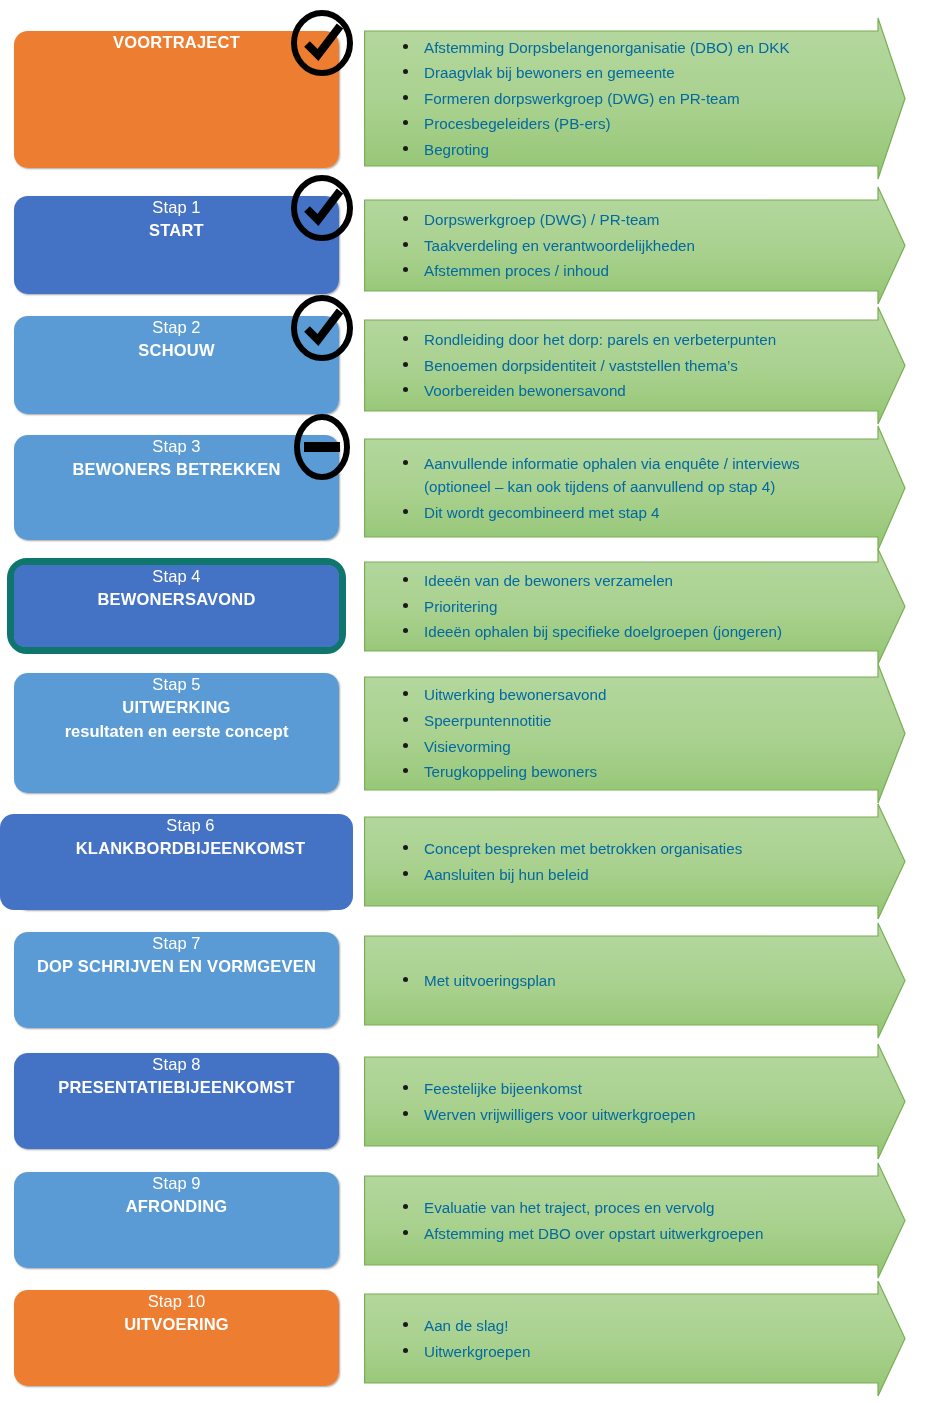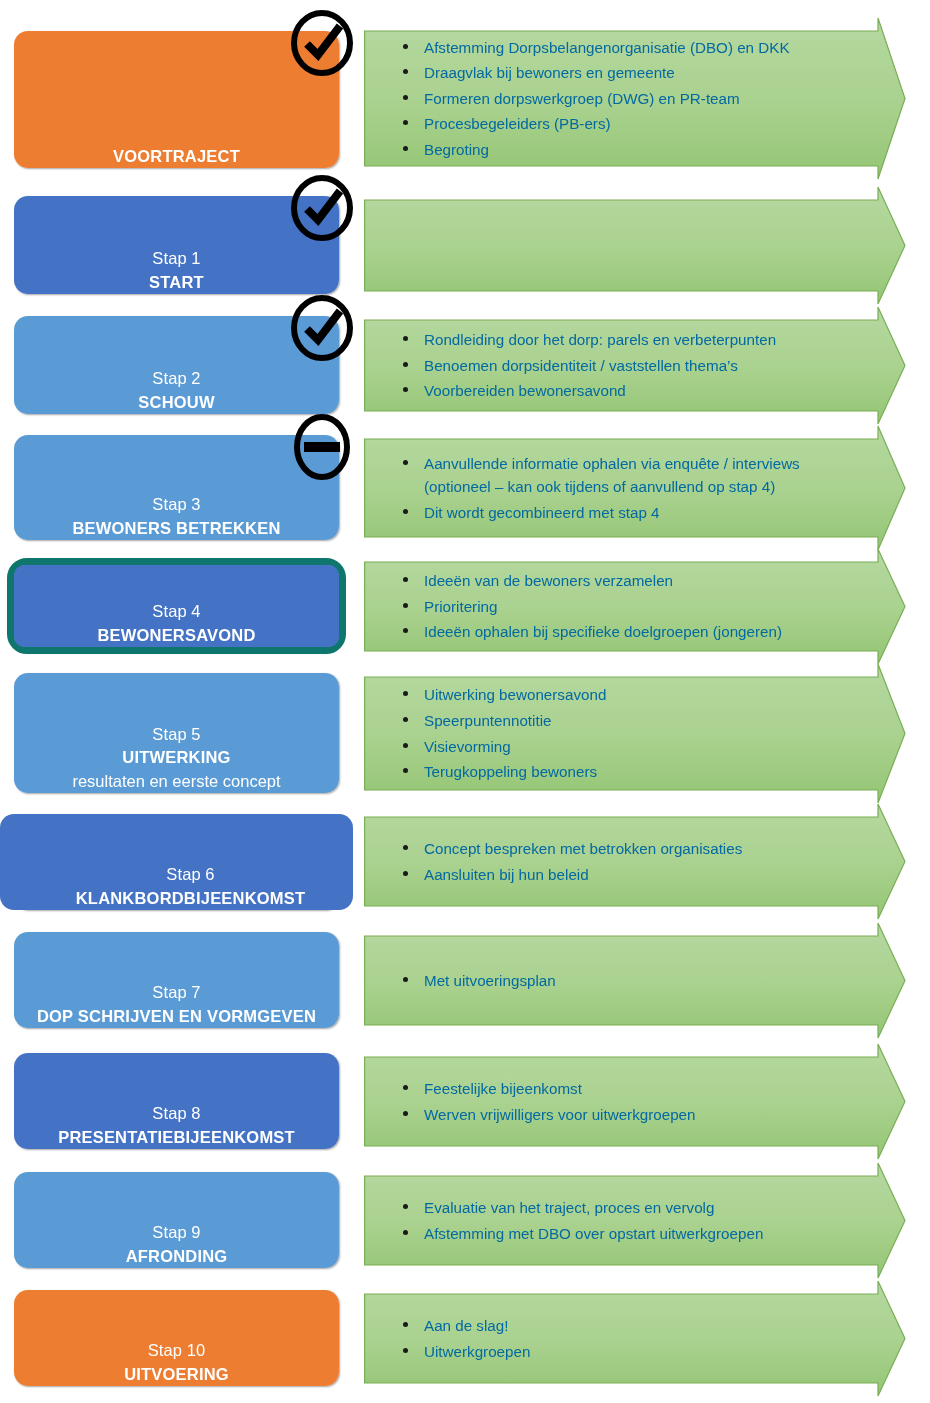--- a/index.html
+++ b/index.html
@@ -41,41 +41,41 @@
     border-radius: 20px;
     left: 7px;
     width: 339px;
     box-shadow: none;
   }
   .step-box .box-inner {
     width: 100%;
     display: flex;
     flex-direction: column;
     align-items: center;
-    justify-content: flex-end;
+    justify-content: flex-start;
   }
   .step-box.highlight .box-inner {
     border-radius: 10px;
   }
 
   .step-num {
     font-size: 16.5px;
     font-weight: normal;
     line-height: 1.42;
     letter-spacing: 0.1px;
   }
   .step-title {
     font-size: 16.5px;
     font-weight: bold;
     line-height: 1.42;
     letter-spacing: 0.2px;
   }
   .step-sub {
     font-size: 16.5px;
-    font-weight: normal;
+    font-weight: bold;
     line-height: 1.42;
   }
 
   
   .arrow-wrap {
     position: absolute;
     left: 364px;
     width: 566px;
   }
   .arrow-svg {
@@ -170,20 +170,27 @@
       <svg class="arrow-svg" width="566" height="119" viewBox="0 0 566 119">
         <defs>
           <linearGradient id="ag1" x1="0" y1="0" x2="0" y2="1">
             <stop offset="0%" stop-color="#B5D8A0"></stop>
             <stop offset="55%" stop-color="#A9D18E"></stop>
             <stop offset="100%" stop-color="#93C573"></stop>
           </linearGradient>
         </defs>
         <polygon points="0.6,14 514,14 514,1 541,59.5 514,118 514,105 0.6,105" fill="url(#ag1)" stroke="#7AAE55" stroke-width="1.2"></polygon>
       </svg>
+      <div class="arrow-content">
+        <ul class="bullets">
+          <li><span class="dot"></span><span>Dorpswerkgroep (DWG) / PR-team</span></li>
+          <li><span class="dot"></span><span>Taakverdeling en verantwoordelijkheden</span></li>
+          <li><span class="dot"></span><span>Afstemmen proces / inhoud</span></li>
+        </ul>
+      </div>
     </div>
     <div class="step-box" style="top: 196px; height: 98px;">
       <div class="box-inner" style="background: rgb(68, 114, 196); height: 100%; border-radius: 14px;">
         <div class="step-num">Stap 1</div>
         <div class="step-title">START</div>
       </div>
     </div>
     <div class="status-badge" style="left: 288px; top: 174px;">
       <svg width="68" height="68" viewBox="0 0 68 68">
         <ellipse cx="34" cy="34" rx="28" ry="30" fill="none" stroke="#000000" stroke-width="6"></ellipse>

